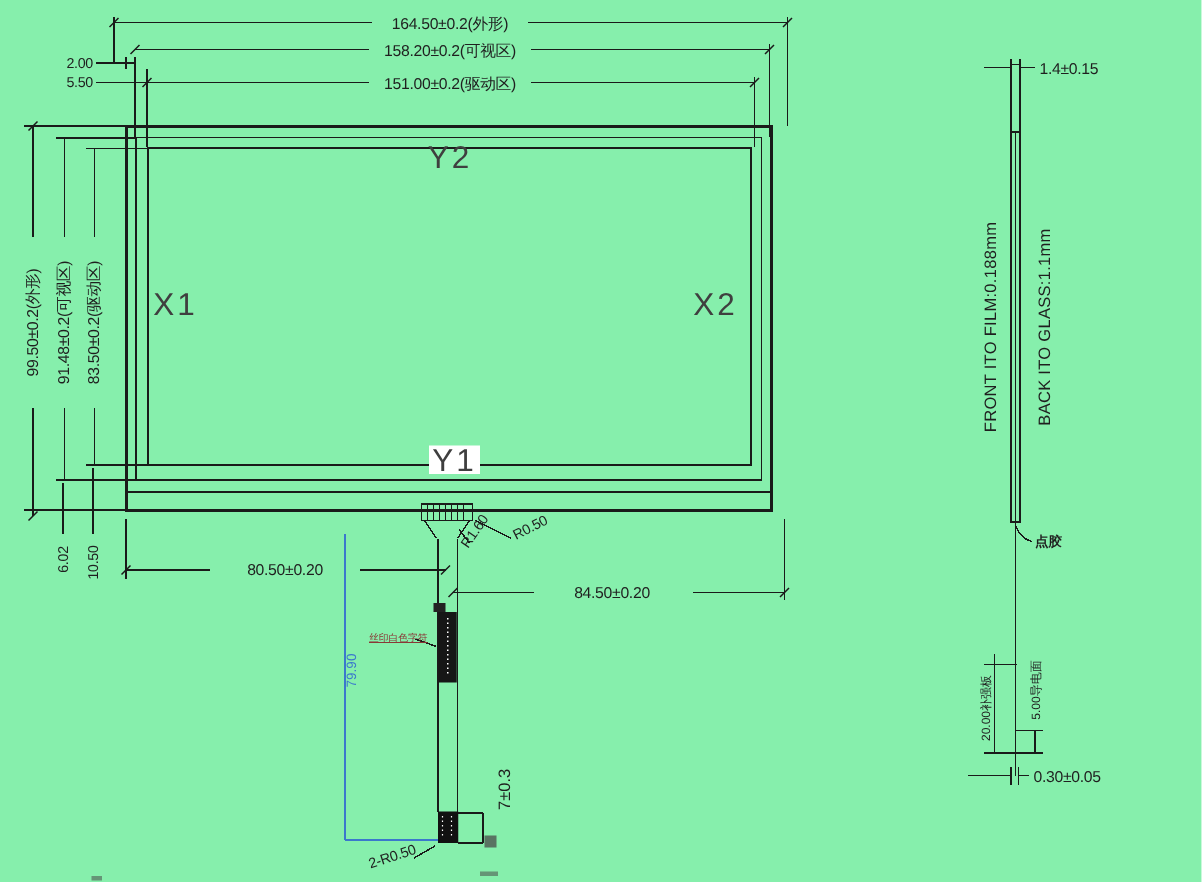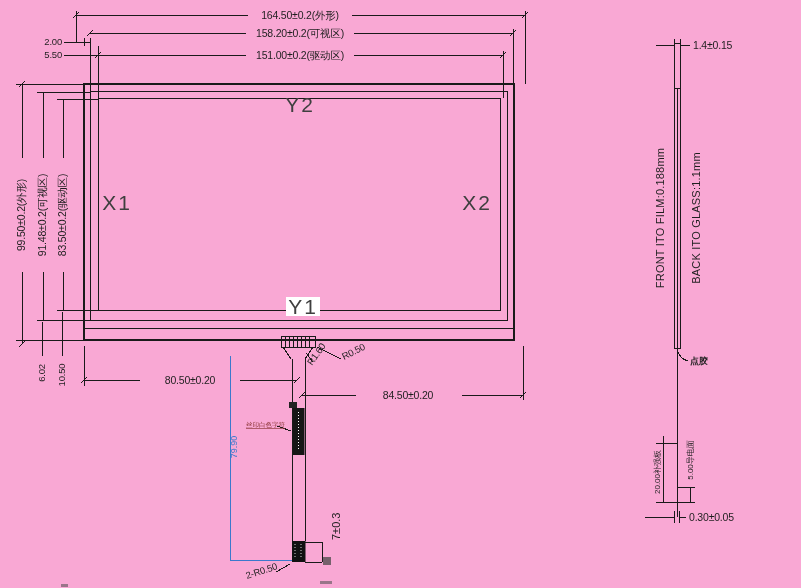--- a/index.html
+++ b/index.html
@@ -1,16 +1,16 @@
 <!DOCTYPE html>
 <html><head>
 <meta charset="utf-8">
 <style>
   html,body{margin:0;padding:0;background:#fff;}
-  .stage{position:relative;width:801px;height:588px;background:#f9a8d4;overflow:hidden;
+  .stage{position:relative;width:801px;height:588px;background:#86efac;overflow:hidden;
          font-family:"Liberation Sans",sans-serif;}
   svg{display:block}
   svg *{vector-effect:non-scaling-stroke;}
   .ln{stroke:#1a1a1a;stroke-width:1;fill:none;shape-rendering:crispEdges;}
   .ln2{stroke:#1a1a1a;stroke-width:2;fill:none;shape-rendering:crispEdges;}
   .tick{stroke:#1a1a1a;stroke-width:1;fill:none;}
   .blue{stroke:#3b78cc;}
   text{fill:#1f1f1f;font-family:"Liberation Sans",sans-serif;}
   .dim{font-size:10.5px;letter-spacing:-0.2px;}
   .dims{font-size:9.5px;letter-spacing:-0.2px;}

